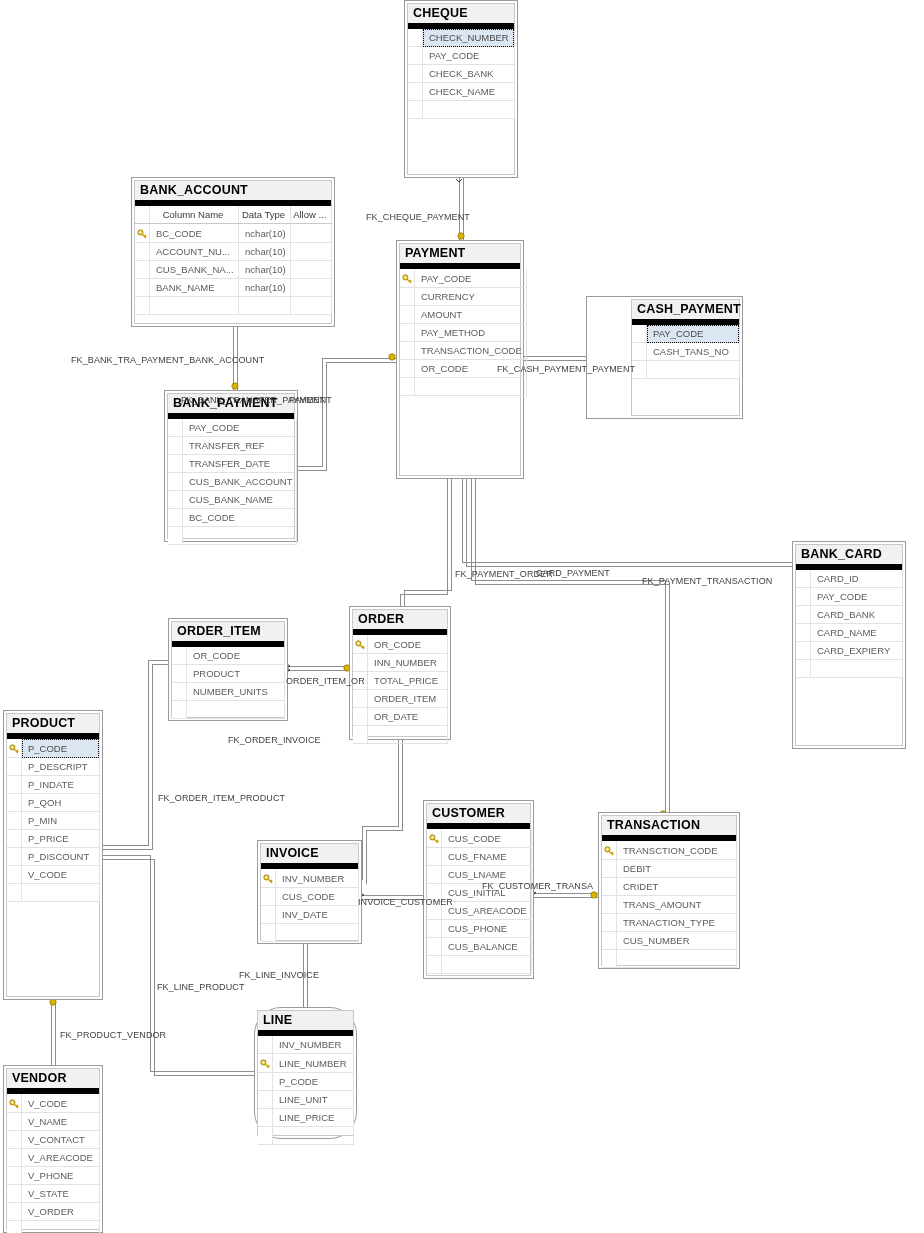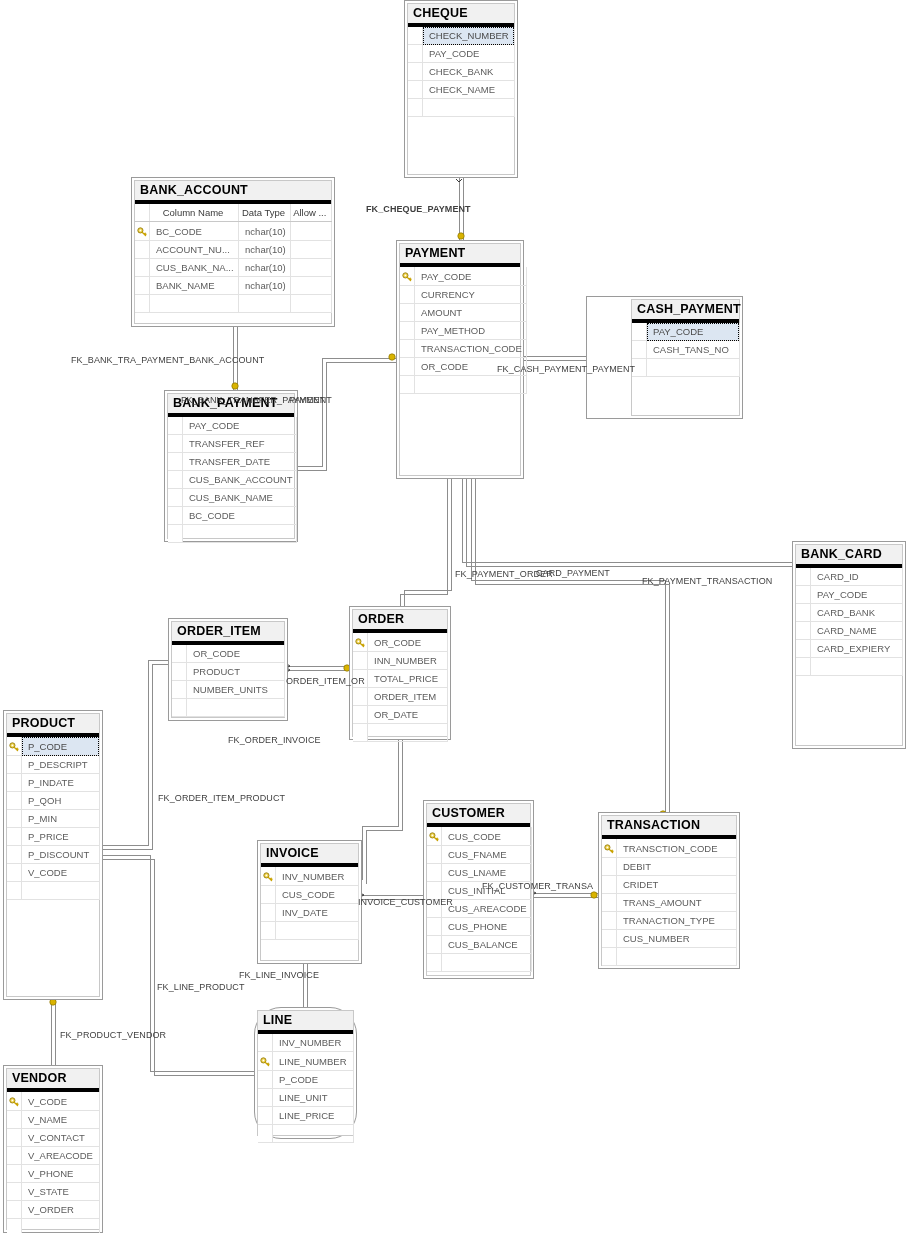--- a/index.html
+++ b/index.html
@@ -36,21 +36,21 @@
     height: calc(100% - 0px);
     box-sizing: border-box;
     background: #fff;
   }
   .tbl-title {
     font-size: 12.5px;
     font-weight: bold;
     color: #000000;
     padding: 2px 4px 3px 5px;
     background: #f1f1f1;
-    border-bottom: 4px solid #000000;
+    border-bottom: 6px solid #000000;
     letter-spacing: 0.2px;
     white-space: nowrap;
     overflow: visible;
   }
   .grid {
     display: table;
     width: 100%;
     border-collapse: collapse;
   }
   .grid-head {
@@ -584,21 +584,21 @@
               <div class="keycol"></div>
               <div class="cell namecol">CUS_NUMBER</div>
             </div>
             <div class="row blankrow">
               <div class="keycol"></div>
               <div class="cell">&nbsp;</div>
             </div>
           </div>
         </div>
       </div>
-      <div class="tbl" style="left: 257px; top: 840px; width: 105px; height: 124px;">
+      <div class="tbl" style="left: 257px; top: 840px; width: 105px; height: 104px;">
         <div class="tbl-inner">
           <div class="tbl-title">INVOICE</div>
           <div class="grid">
             <div class="row">
               <div class="keycol"><span class="keyicon"><svg viewBox="0 0 10 10" width="10" height="10">
                     <circle cx="3.4" cy="3.4" r="2.6" fill="#f0d24a" stroke="#8a7200" stroke-width="0.8"></circle>
                     <circle cx="3.4" cy="3.4" r="0.9" fill="#fff"></circle>
                     <path d="M5.2,5.2 L8.6,8.6 M7.1,7.1 L8.2,6.2 M8.0,8.0 L9.0,7.2" stroke="#c9a200" stroke-width="1.3" fill="none" stroke-linecap="round"></path>
                   </svg></span></div>
               <div class="cell namecol">INV_NUMBER</div>
@@ -692,21 +692,21 @@
             <div class="row blankrow">
               <div class="keycol"></div>
               <div class="cell">&nbsp;</div>
             </div>
           </div>
         </div>
       </div>
     </div>
 
   <div id="labels-layer">
-      <div class="rel-label" style="left: 366px; top: 204px; font-weight: bold;">FK_CHEQUE_PAYMENT</div>
+      <div class="rel-label" style="left: 366px; top: 212px;">FK_CHEQUE_PAYMENT</div>
       <div class="rel-label" style="left: 71px; top: 355px;">FK_BANK_TRA_PAYMENT_BANK_ACCOUNT</div>
       <div class="rel-label" style="left: 181px; top: 395px;">FK_BANK_TRANSFER_PAYMENT</div>
       <div class="rel-label" style="left: 289px; top: 395px;">PAYMENT</div>
       <div class="rel-label" style="left: 497px; top: 364px;">FK_CASH_PAYMENT_PAYMENT</div>
       <div class="rel-label" style="left: 455px; top: 569px;">FK_PAYMENT_ORDER</div>
       <div class="rel-label" style="left: 536px; top: 568px;">CARD_PAYMENT</div>
       <div class="rel-label" style="left: 642px; top: 576px;">FK_PAYMENT_TRANSACTION</div>
       <div class="rel-label" style="left: 286px; top: 676px;">ORDER_ITEM_OR</div>
       <div class="rel-label" style="left: 228px; top: 735px;">FK_ORDER_INVOICE</div>
       <div class="rel-label" style="left: 158px; top: 793px;">FK_ORDER_ITEM_PRODUCT</div>

